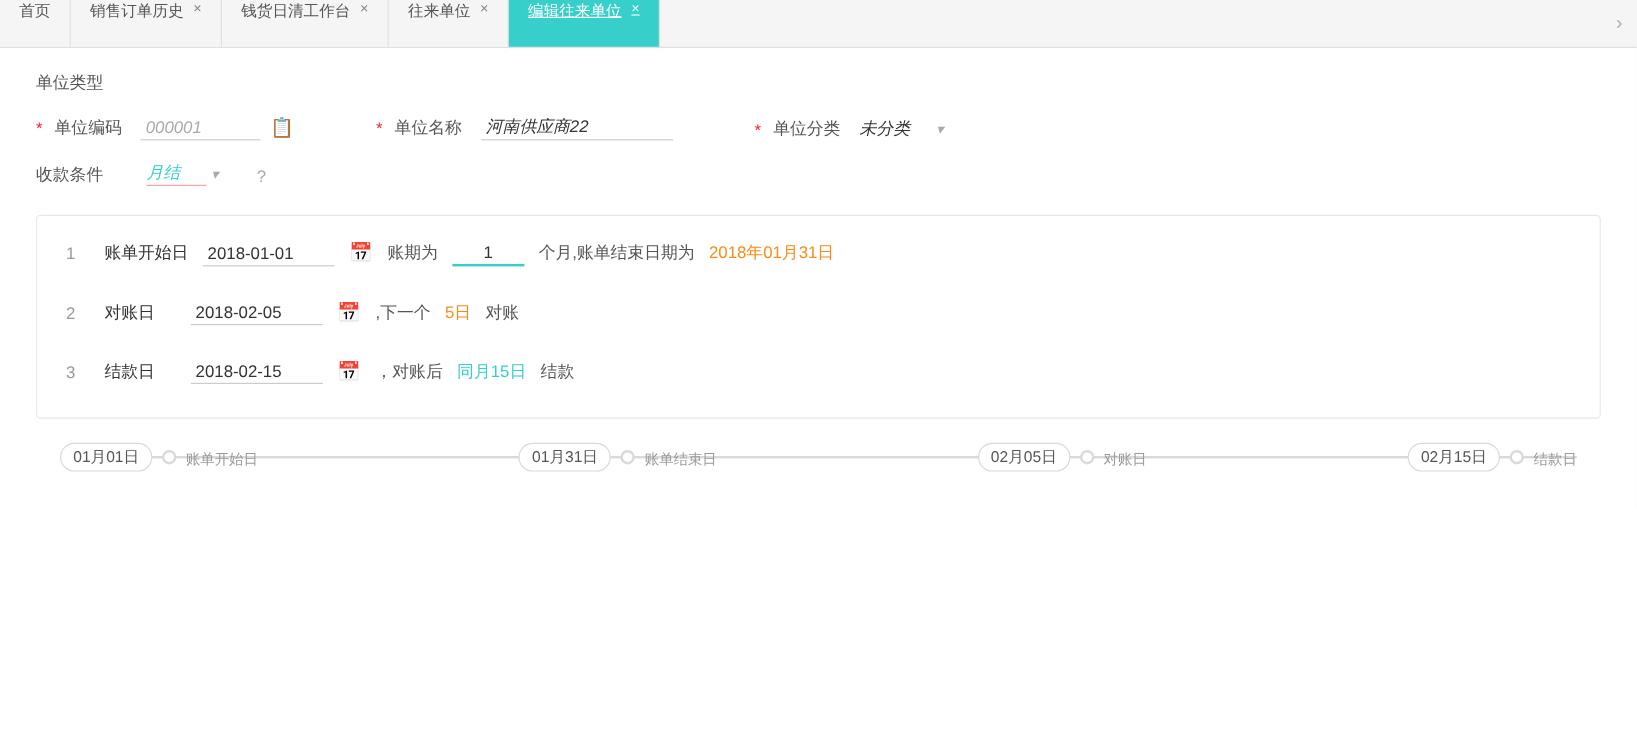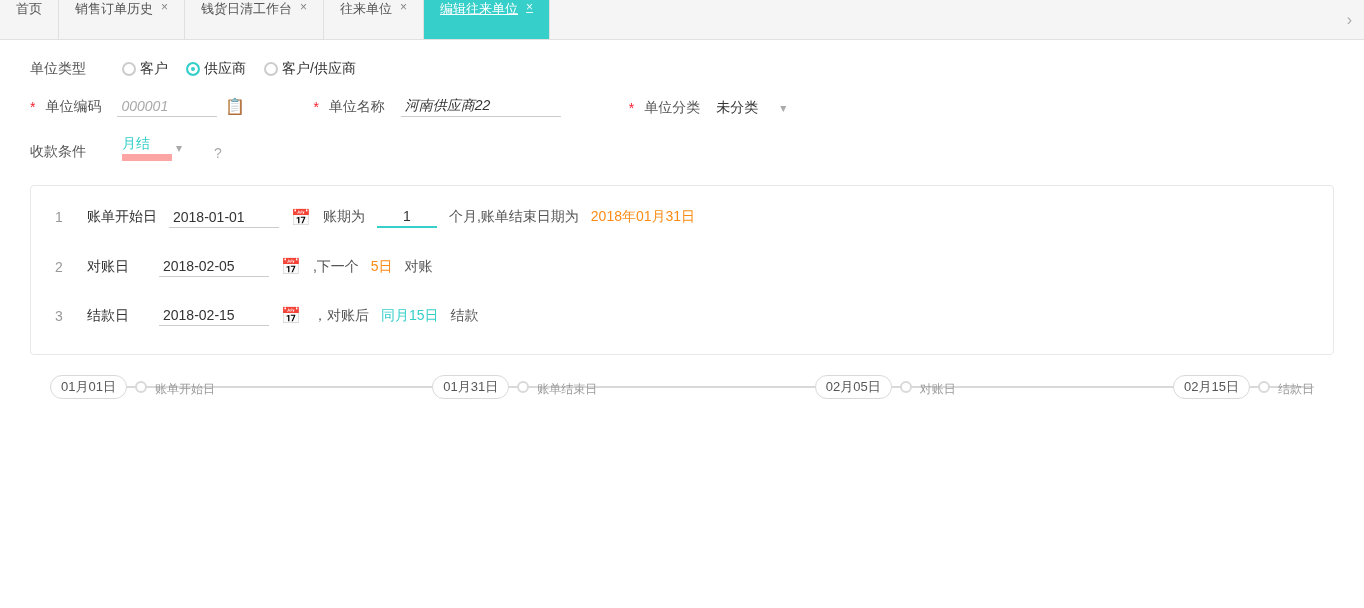--- a/index.html
+++ b/index.html
@@ -116,20 +116,21 @@
     }
     .calendar-icon {
       color: #36cfc9;
       cursor: pointer;
       font-size: 16px;
     }
     .dropdown-group {
       display: flex;
       align-items: center;
       gap: 8px;
+      font-style: italic;
     }
     .chevron-icon {
       color: #aaa;
       font-size: 12px;
       cursor: pointer;
     }
     .question-icon {
       color: #aaa;
       cursor: pointer;
       font-size: 14px;
@@ -286,37 +287,20 @@
     <span>编辑往来单位</span>
     <span class="close-icon">×</span>
   </div>
   <div class="more-btn">›</div>
 </div>
 
 <div class="page-content">
 
   <div class="form-row">
     <span class="form-label">单位类型</span>
-    <div class="radio-group">
-
-      <label class="radio-item">
-        <span class="radio-circle"></span>
-        <span>客户</span>
-      </label>
-
-      <label class="radio-item">
-        <span class="radio-circle checked"></span>
-        <span>供应商</span>
-      </label>
-
-      <label class="radio-item">
-        <span class="radio-circle"></span>
-        <span>客户/供应商</span>
-      </label>
-    </div>
   </div>
 
   <div class="form-row">
 
     <div class="field-group">
       <span class="required-star">*</span>
       <span class="form-label">单位编码</span>
       <input class="field-input" type="text" style="width: 100px; color: rgb(170, 170, 170);" value="000001">
       <span class="calendar-icon">📋</span>
     </div>
@@ -333,21 +317,21 @@
       <div class="dropdown-group" style="display:flex;align-items:center;gap:4px;">
         <span style="min-width:60px;">未分类</span>
         <span class="chevron-icon">▾</span>
       </div>
     </div>
   </div>
 
   <div class="form-row" style="margin-bottom:24px;">
     <span class="form-label">收款条件</span>
     <div class="dropdown-group" style="display:flex;align-items:center;gap:4px;">
-      <span style="color:#36cfc9; border-bottom:7px solid #fca5a5; padding-bottom:1px; min-width:50px;">月结</span>
+      <span style="color:#36cfc9; border-bottom:1px solid #fca5a5; padding-bottom:1px; min-width:50px;">月结</span>
       <span class="chevron-icon">▾</span>
     </div>
     <span class="question-icon">?</span>
   </div>
 
   <div class="section-box">
 
     <div class="setting-row">
       <span class="row-num">1</span>
       <span class="row-label">账单开始日</span>

